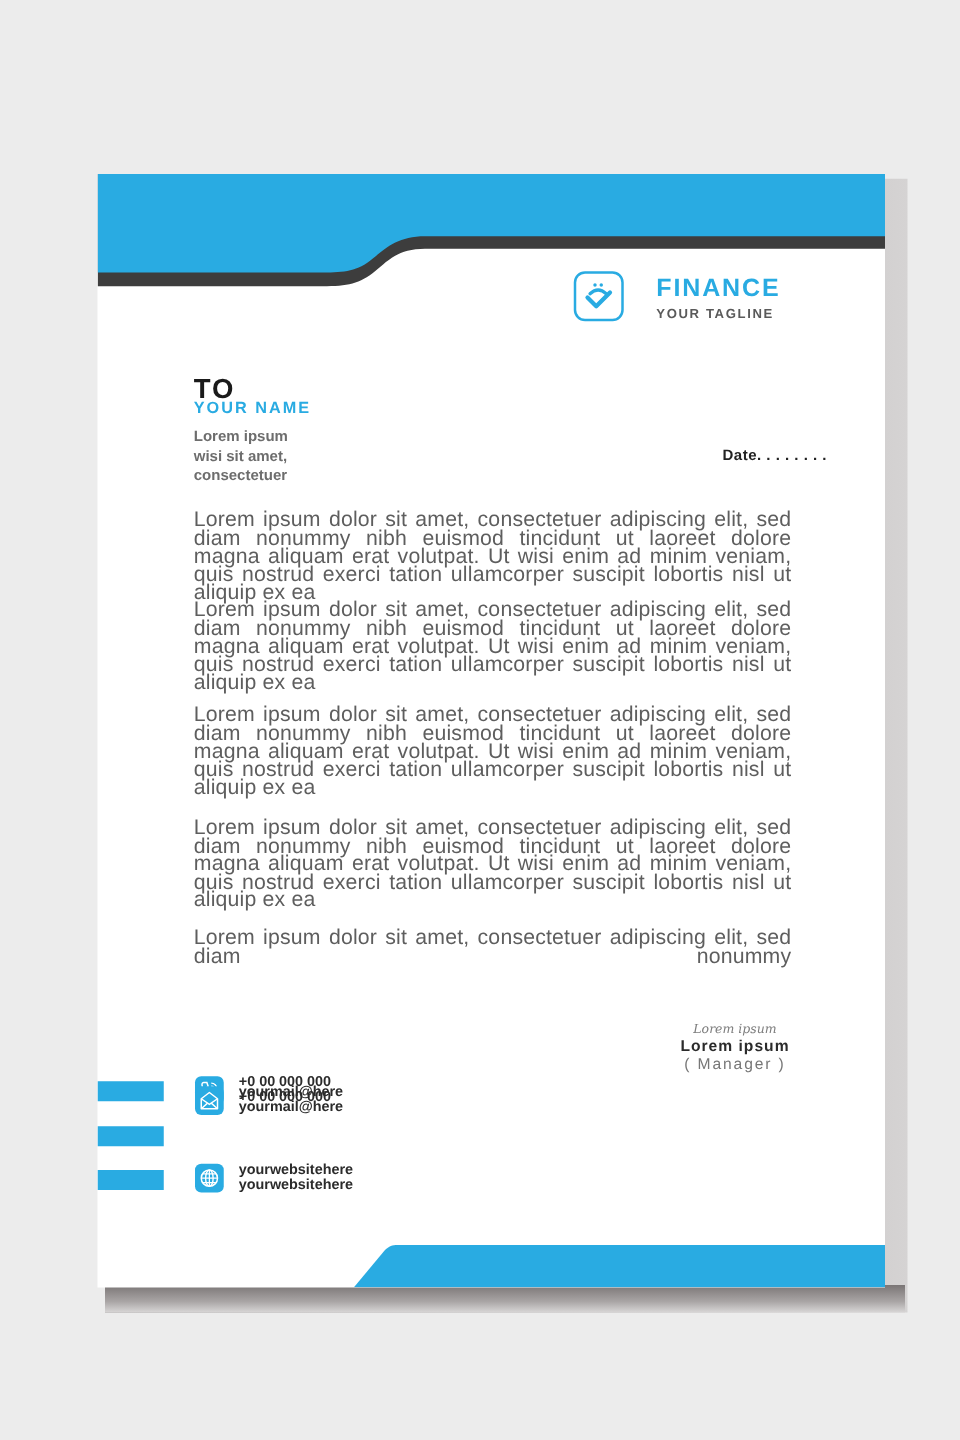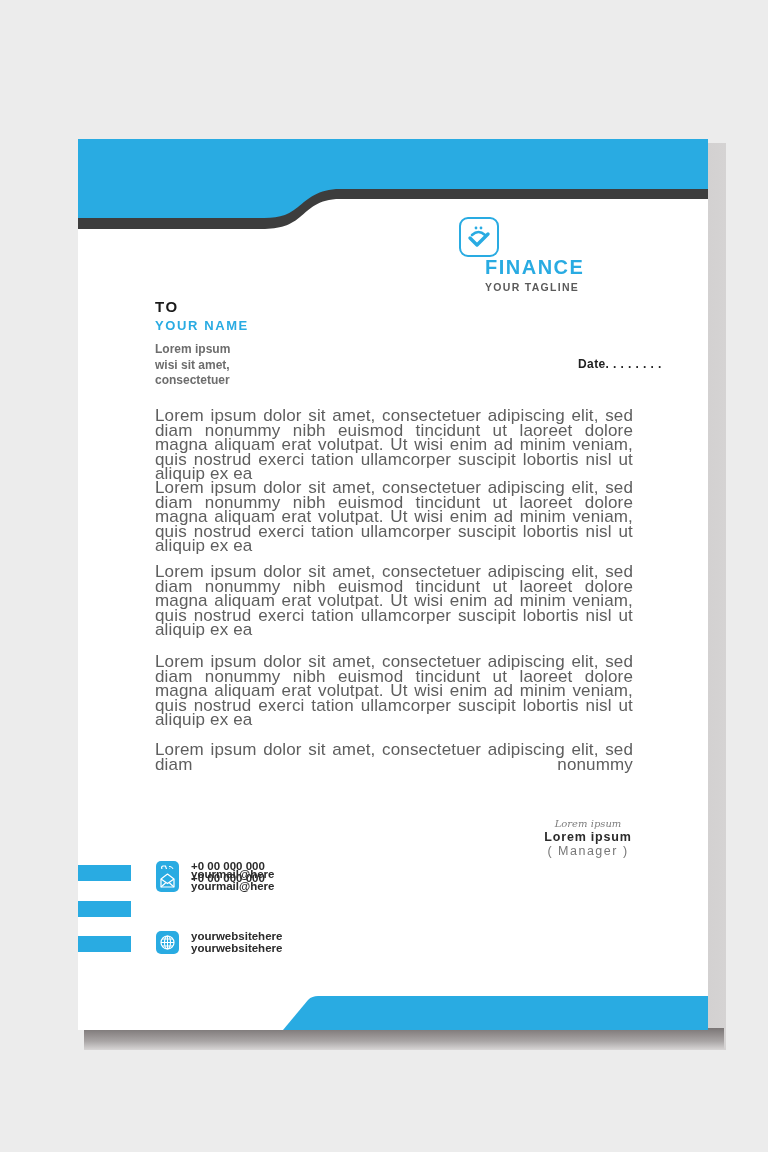--- a/index.html
+++ b/index.html
@@ -15,30 +15,30 @@
     position: absolute; left: 84px; top: 1028px; width: 640px; height: 22px;
     background: linear-gradient(180deg, #7a7575 0%, #a9a5a5 60%, #d8d6d6 100%);
   }
   .page {
     position: absolute; left: 78px; top: 139px; width: 630px; height: 891px;
     background: #ffffff; overflow: hidden;
   }
   .header-svg { position: absolute; left: 0; top: 0; width: 630px; height: 95px; }
   .footer-svg { position: absolute; left: 0; bottom: 0; width: 630px; height: 40px; }
 
-  .logo { position: absolute; left: 381px; top: 78px; display: flex; align-items: flex-start; flex-direction: column; }
+  .logo { position: absolute; left: 381px; top: 78px; display: flex; align-items: flex-end; }
   .logo-icon {
     width: 40px; height: 40px; border: 2.5px solid #29abe2; border-radius: 9px; box-sizing: border-box;
     display: flex; align-items: center; justify-content: center;
   }
   .logo-text { margin-left: 26px; }
   .logo-title { color: #29abe2; font-weight: bold; font-size: 20px; letter-spacing: 1.5px; line-height: 20px; }
   .logo-tagline { color: #5a5a5a; font-weight: bold; font-size: 10.5px; letter-spacing: 1.3px; margin-top: 4px; }
 
-  .to-label { position: absolute; left: 77px; top: 159px; font-size: 15px; font-weight: bold; color: #1a1a1a; letter-spacing: 1.5px; }
+  .to-label { position: absolute; left: 77px; top: 159px; font-size: 22px; font-weight: bold; color: #1a1a1a; letter-spacing: 1.5px; }
   .your-name { position: absolute; left: 77px; top: 179px; font-size: 13px; font-weight: bold; color: #29abe2; letter-spacing: 1.6px; }
   .address { position: absolute; left: 77px; top: 203px; font-size: 12px; font-weight: bold; color: #6d6d6d; line-height: 15.5px; }
   .date { position: absolute; left: 468px; top: 218px; font-size: 12px; font-weight: bold; color: #222; letter-spacing: 0.4px; padding-left: 32px; }
 
   .para {
     position: absolute; left: 77px; width: 478px; font-size: 17px; line-height: 14.5px; color: #5e5e5e;
     text-align: justify; text-align-last: left; letter-spacing: 0.15px;
   }
   .para-last { text-align-last: justify; }
 

